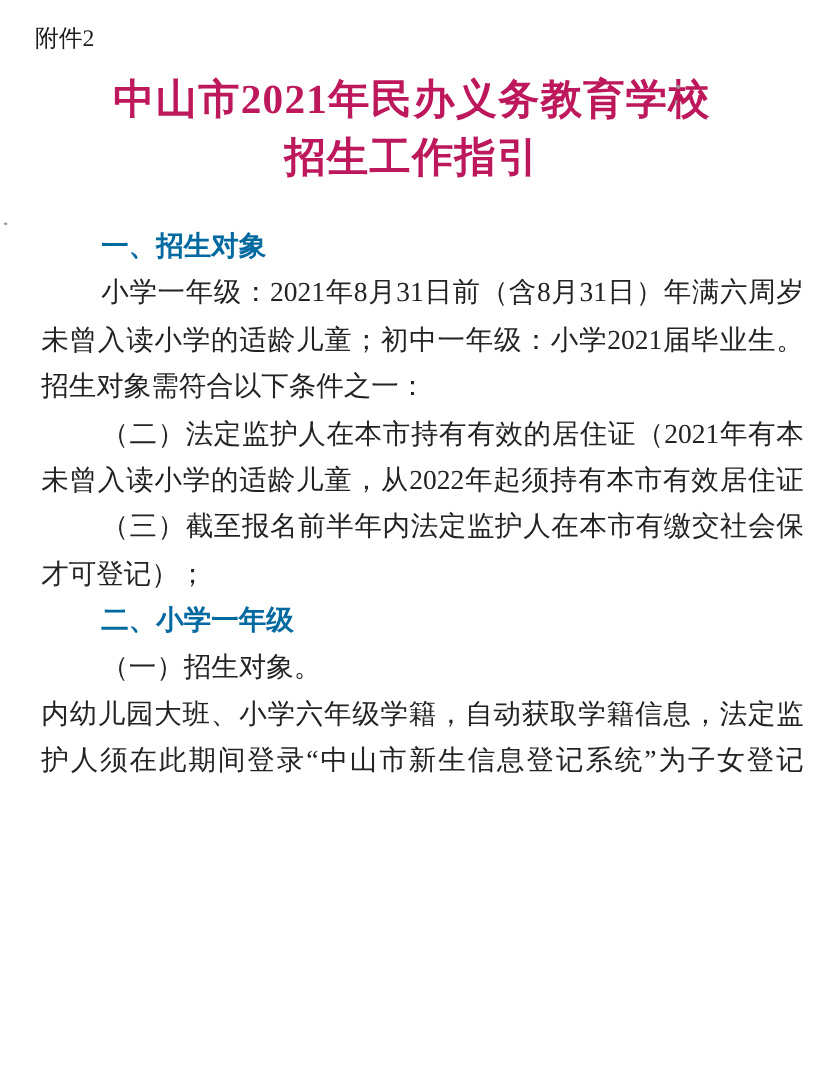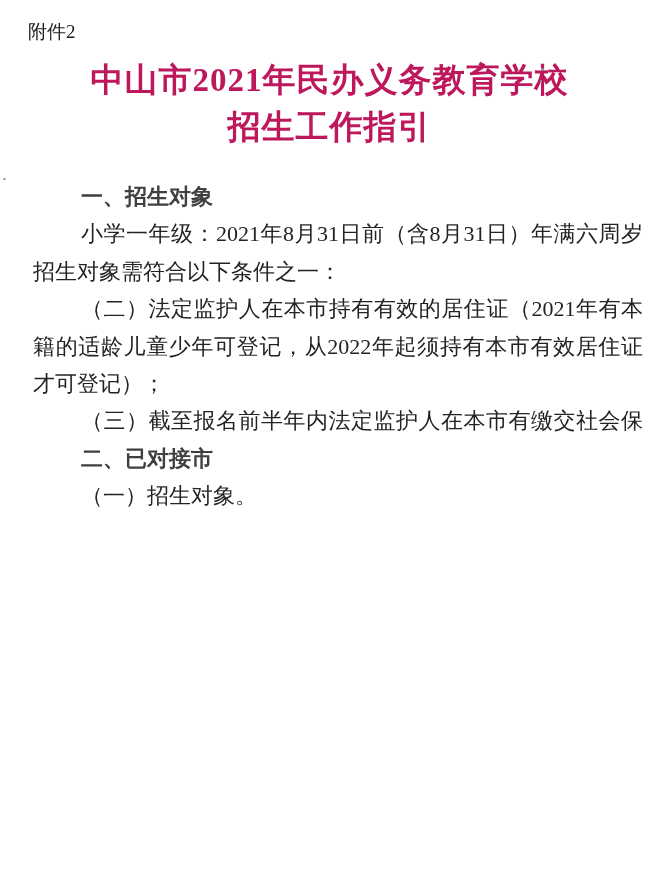--- a/index.html
+++ b/index.html
@@ -54,21 +54,21 @@
     text-indent: 48px;
   }
   .line.justify {
     text-align: justify;
     text-align-last: justify;
   }
   .line.heading {
     font-family: "Liberation Sans", sans-serif;
     font-weight: 700;
     font-size: 22px;
-    color: #404040;
+    color: #0369a1;
   }
   .speck {
     position: absolute;
     background: #9a9a9a;
     border-radius: 50%;
   }
 </style>
 </head>
 <body>
 
@@ -77,26 +77,29 @@
   <div class="attachment-label">附件2</div>
 
   <div class="doc-title">
     <div class="title-line">中山市2021年民办义务教育学校</div>
     <div class="title-line">招生工作指引</div>
   </div>
 
   <div class="doc-body" id="doc-lines">
       <div class="line heading indent">一、招生对象</div>
       <div class="line body indent justify">小学一年级：2021年8月31日前（含8月31日）年满六周岁</div>
+      <div class="line body justify">未曾入读小学的适龄儿童；初中一年级：小学2021届毕业生。</div>
       <div class="line body">招生对象需符合以下条件之一：</div>
       <div class="line body indent justify">（二）法定监护人在本市持有有效的居住证（2021年有本</div>
-      <div class="line body justify">籍的适龄儿童少年可登记，从2022年起须持有本市有效居住证</div>
+      <div class="line body justify">未曾入读小学的适龄儿童，从2022年起须持有本市有效居住证</div>
+      <div class="line body indent justify">（三）截至报名前半年内法定监护人在本市有缴交社会保</div>
       <div class="line body">才可登记）；</div>
-      <div class="line body indent justify">（三）截至报名前半年内法定监护人在本市有缴交社会保</div>
-      <div class="line heading indent">二、已对接市</div>
+      <div class="line heading indent">二、小学一年级</div>
       <div class="line body indent">（一）招生对象。</div>
+      <div class="line body justify">内幼儿园大班、小学六年级学籍，自动获取学籍信息，法定监</div>
+      <div class="line body justify">护人须在此期间登录“中山市新生信息登记系统”为子女登记</div>
     </div>
 
   <div class="speck" style="left:541px; top:68px; width:3px; height:3px;"></div>
   <div class="speck" style="left:540px; top:80px; width:2px; height:3px;"></div>
   <div class="speck" style="left:3px; top:178px; width:3px; height:2px;"></div>
 
 </div>
 
 </body></html>

